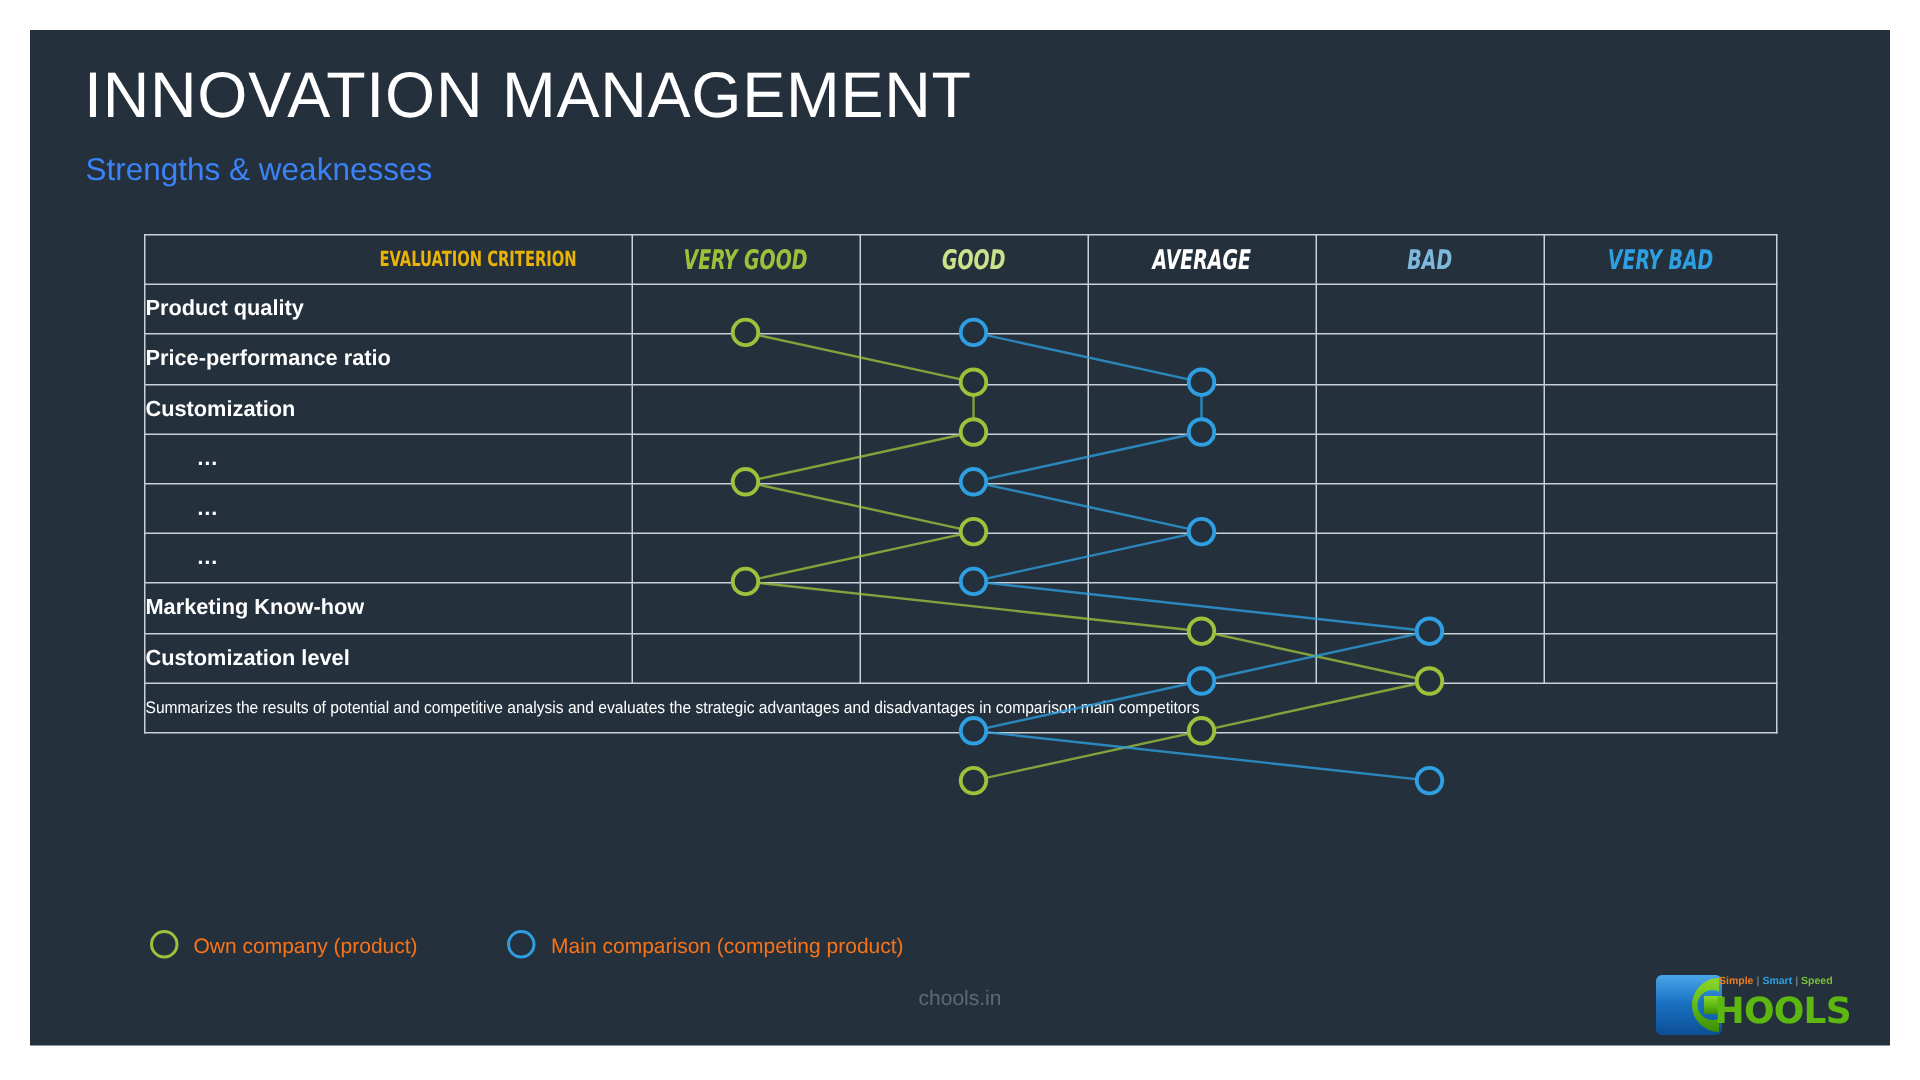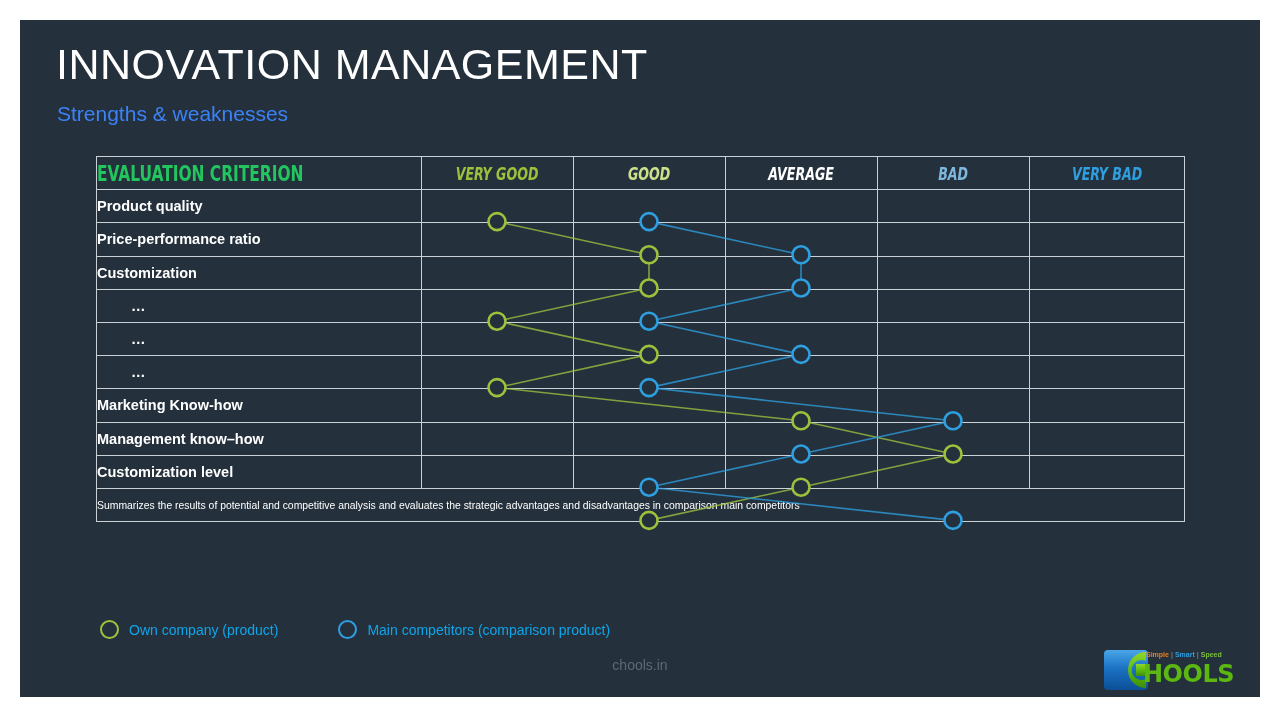--- a/index.html
+++ b/index.html
@@ -41,22 +41,22 @@
     padding: 0;
     height: 33.2px;
     vertical-align: middle;
   }
   th.crit-head, td.crit-cell { width: 325px; }
   th.col-head, td.col-cell   { width: 152px; }
   th.colhead-last, td.colcell-last { width: 155px; }
 
   thead th { height: 49px; }
   th.crit-head {
-    color: #22c55e; font-size: 22px; font-weight: 700;
-    text-align: left; padding-left: 19px;
+    color: #eab308; font-size: 14px; font-weight: 700;
+    text-align: right; padding-left: 19px;
     font-family: "DejaVu Sans Condensed", "Liberation Sans Narrow", "Liberation Sans", sans-serif;
     transform-origin: left center;
     letter-spacing: 0px;
   }
   th.col-head, th.colhead-last {
     font-size: 18px; font-weight: 700; text-align: center;
     font-family: "DejaVu Sans Condensed", "Liberation Sans Narrow", "Liberation Sans", sans-serif;
     font-style: italic;
   }
   .hdr-scale { display:inline-block; transform: scaleX(0.78); transform-origin:center; white-space:nowrap; }
@@ -85,21 +85,21 @@
     position: absolute; left: 80px; top: 600px;
     display: flex; align-items: center; gap: 60px;
   }
   .legend-item { display: flex; align-items: center; gap: 10px; }
   .legend-ring {
     width: 19px; height: 19px; border-radius: 50%;
     background: transparent;
   }
   .ring-green { border: 2.4px solid #9ec13c; }
   .ring-blue  { border: 2.4px solid #2e9fe0; }
-  .legend-label { color: #0ea5e9; font-size: 14px; font-weight: 400; }
+  .legend-label { color: #f97316; font-size: 14px; font-weight: 400; }
   
   #site {
     position: absolute; left: 0; top: 637px; width: 1240px;
     text-align: center; color: #5d6a75; font-size: 14px;
   }
   
   #logo {
     position: absolute; left: 1080px; top: 626px;
     width: 124px; height: 48px;
   }
@@ -195,28 +195,20 @@
           <tr>
             <td class="crit-cell ellip">…</td>
             <td class="col-cell"></td>
             <td class="col-cell"></td>
             <td class="col-cell"></td>
             <td class="col-cell"></td>
             <td class="colcell-last"></td>
           </tr>
           <tr>
             <td class="crit-cell">Marketing Know-how</td>
-            <td class="col-cell"></td>
-            <td class="col-cell"></td>
-            <td class="col-cell"></td>
-            <td class="col-cell"></td>
-            <td class="colcell-last"></td>
-          </tr>
-          <tr>
-            <td class="crit-cell">Management know–how</td>
             <td class="col-cell"></td>
             <td class="col-cell"></td>
             <td class="col-cell"></td>
             <td class="col-cell"></td>
             <td class="colcell-last"></td>
           </tr>
           <tr>
             <td class="crit-cell">Customization level</td>
             <td class="col-cell"></td>
             <td class="col-cell"></td>
@@ -276,21 +268,21 @@
       <circle cx="857" cy="364.40000000000003" r="8.5" fill="#24313d" stroke="#2e9fe0" stroke-width="2.6"></circle>
     </svg>
 
   <div id="legend">
     <div class="legend-item">
       <span class="legend-ring ring-green"></span>
       <span class="legend-label">Own company (product)</span>
     </div>
     <div class="legend-item">
       <span class="legend-ring ring-blue"></span>
-      <span class="legend-label">Main competitors (comparison product)</span>
+      <span class="legend-label">Main comparison (competing product)</span>
     </div>
   </div>
 
   <div id="site">chools.in</div>
 
   <div id="logo">
     <svg width="124" height="48" viewBox="0 0 124 48">
       <defs>
         <linearGradient id="blugrad" x1="0" y1="0" x2="0" y2="1">
           <stop offset="0%" stop-color="#4aa6e8"></stop>

